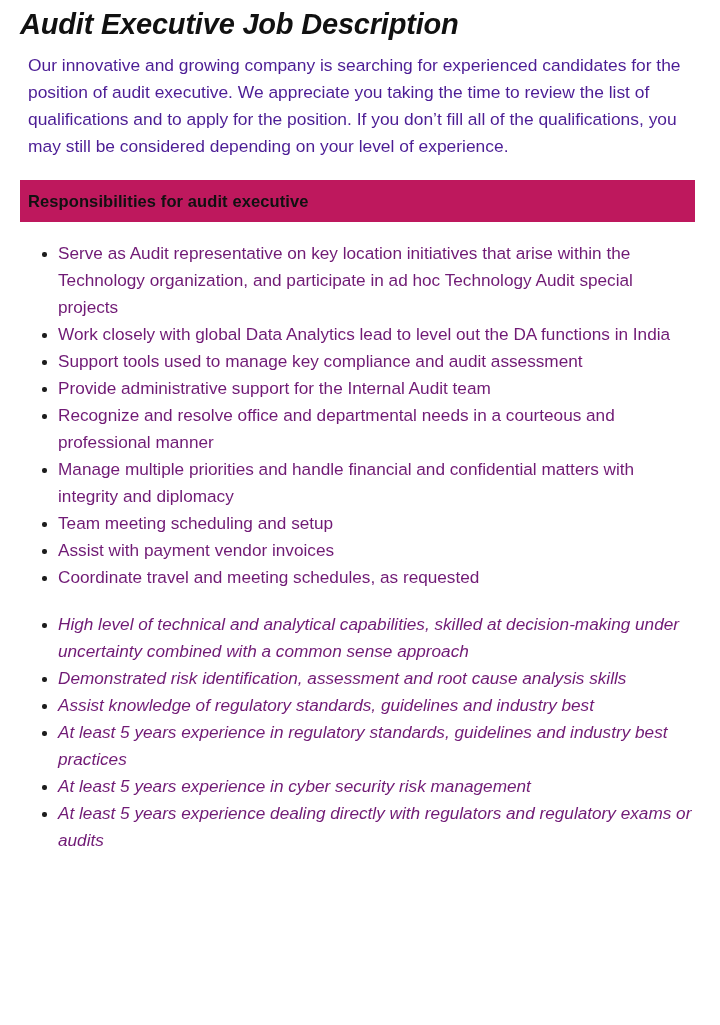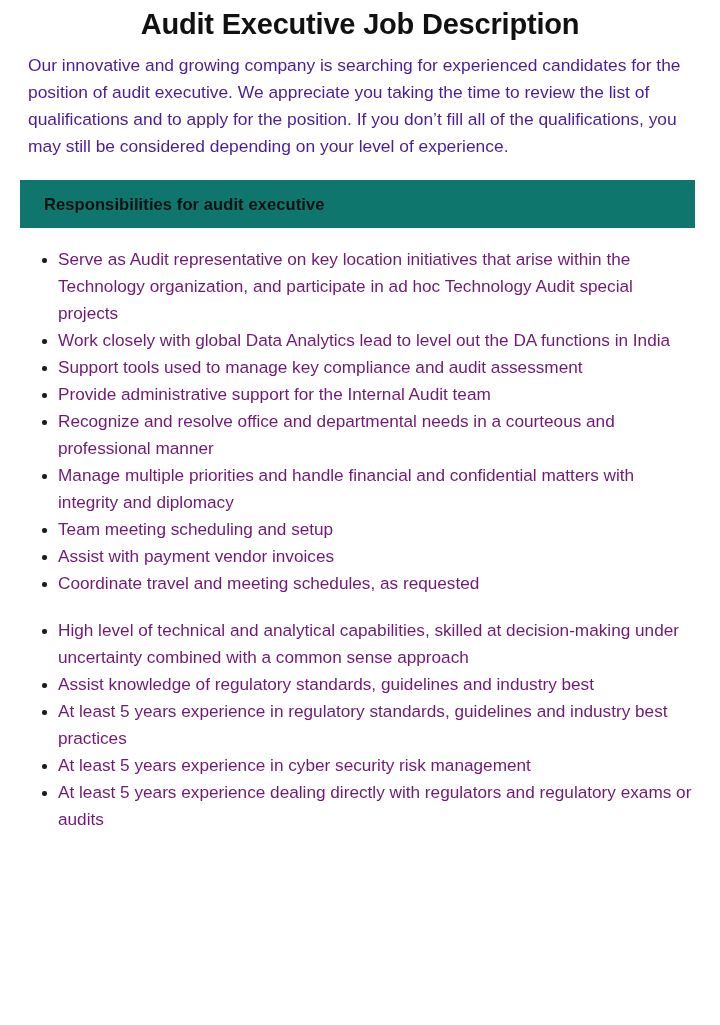--- a/index.html
+++ b/index.html
@@ -26,47 +26,48 @@
   }
 
   
   .doc-title {
     margin: 0;
     padding: 6px 20px 0 20px;
     font-size: 29px;
     font-weight: 700;
     line-height: 36px;
     letter-spacing: -0.2px;
-    text-align: center;
+    text-align: left;
     color: #111111;
+    font-style: italic;
   }
 
   
   .intro {
     margin: 0;
     padding: 10px 24px 0 28px;
     font-size: 17.4px;
     line-height: 27px;
     color: #4c1d95;
     text-align: left;
   }
 
   
   .section {
     margin: 0;
     padding: 0;
   }
   .section-header {
     margin: 20px 25px 0 20px;
-    height: 48px;
-    background: #0f766e;
+    height: 42px;
+    background: #be185d;
     display: flex;
     align-items: center;
     box-sizing: border-box;
-    padding-left: 24px;
+    padding-left: 8px;
   }
   .section-header-label {
     font-size: 16.5px;
     font-weight: 700;
     color: #111111;
     letter-spacing: 0.1px;
   }
 
   
   ul.bullets {
@@ -91,20 +92,21 @@
     height: 4.5px;
     border-radius: 50%;
     background: #1c1c1c;
   }
 
   .section-qualifications .section-header {
     margin-top: 23px;
   }
   .section-qualifications ul.bullets {
     padding-top: 20px;
+    font-style: italic;
   }
 </style>
 </head>
 <body>
 
 <div class="page">
 
   <h1 class="doc-title">Audit Executive Job Description</h1>
 
   <p class="intro">Our innovative and growing company is searching for experienced candidates for the position of audit executive. We appreciate you taking the time to review the list of qualifications and to apply for the position. If you don’t fill all of the qualifications, you may still be considered depending on your level of experience.</p>
@@ -122,20 +124,21 @@
         <li>Manage multiple priorities and handle financial and confidential matters with integrity and diplomacy</li>
         <li>Team meeting scheduling and setup</li>
         <li>Assist with payment vendor invoices</li>
         <li>Coordinate travel and meeting schedules, as requested</li>
       </ul>
   </div>
 
   <div class="section section-qualifications">
     <ul class="bullets">
         <li>High level of technical and analytical capabilities, skilled at decision-making under uncertainty combined with a common sense approach</li>
+        <li>Demonstrated risk identification, assessment and root cause analysis skills</li>
         <li>Assist knowledge of regulatory standards, guidelines and industry best</li>
         <li>At least 5 years experience in regulatory standards, guidelines and industry best practices</li>
         <li>At least 5 years experience in cyber security risk management</li>
         <li>At least 5 years experience dealing directly with regulators and regulatory exams or audits</li>
       </ul>
   </div>
 
 </div>
 
 </body></html>

